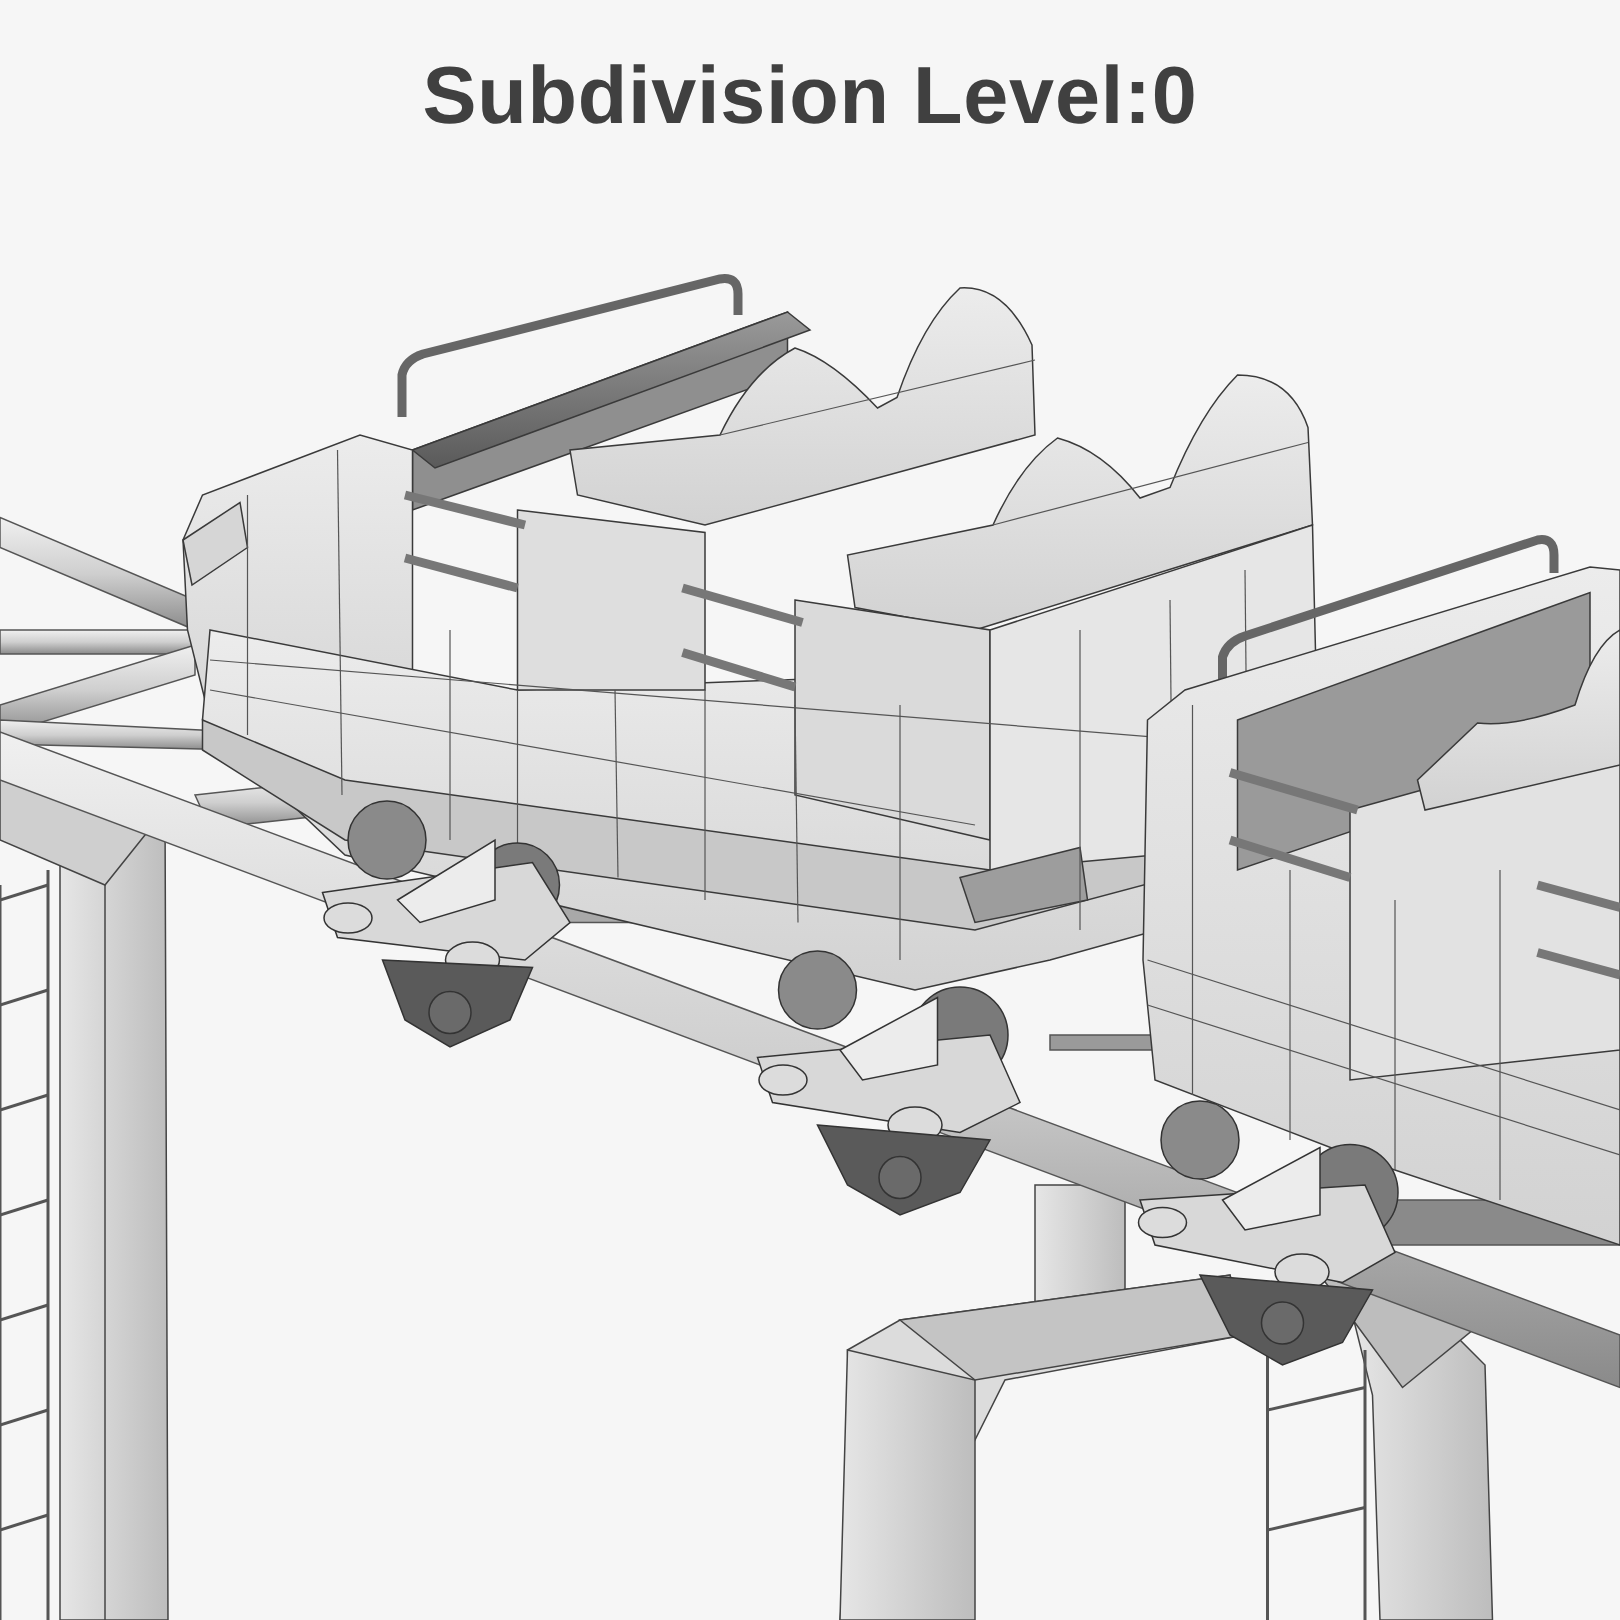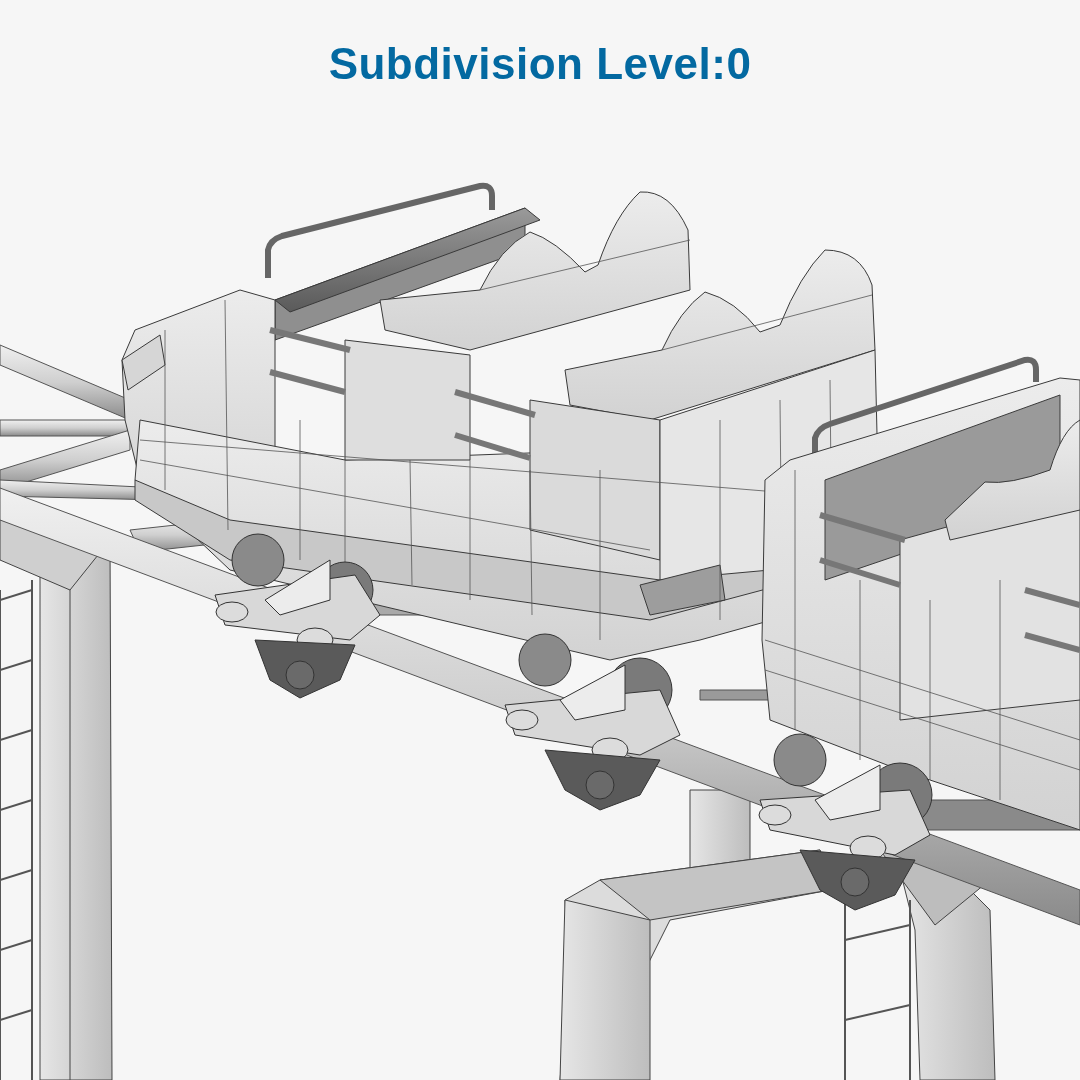--- a/index.html
+++ b/index.html
@@ -7,23 +7,23 @@
       width: 1080px; height: 1080px; overflow: hidden;
       background: #f6f6f6;
       position: relative;
       font-family: "Liberation Sans", sans-serif;
     }
     .title {
       position: absolute; left: 0; top: 26px; width: 1080px;
       text-align: center;
       font-family: "Liberation Sans", sans-serif;
       font-weight: bold;
-      font-size: 44px;
+      font-size: 54px;
       line-height: 76px;
-      color: #0369a1;
+      color: #404040;
       letter-spacing: 0.5px;
     }
     svg.scene { position: absolute; left: 0; top: 0; }
   </style>
 </head>
 <body>
 
 <div class="title">Subdivision Level:0</div>
 
 <svg class="scene" width="1080" height="1080" viewBox="0 0 1080 1080">

